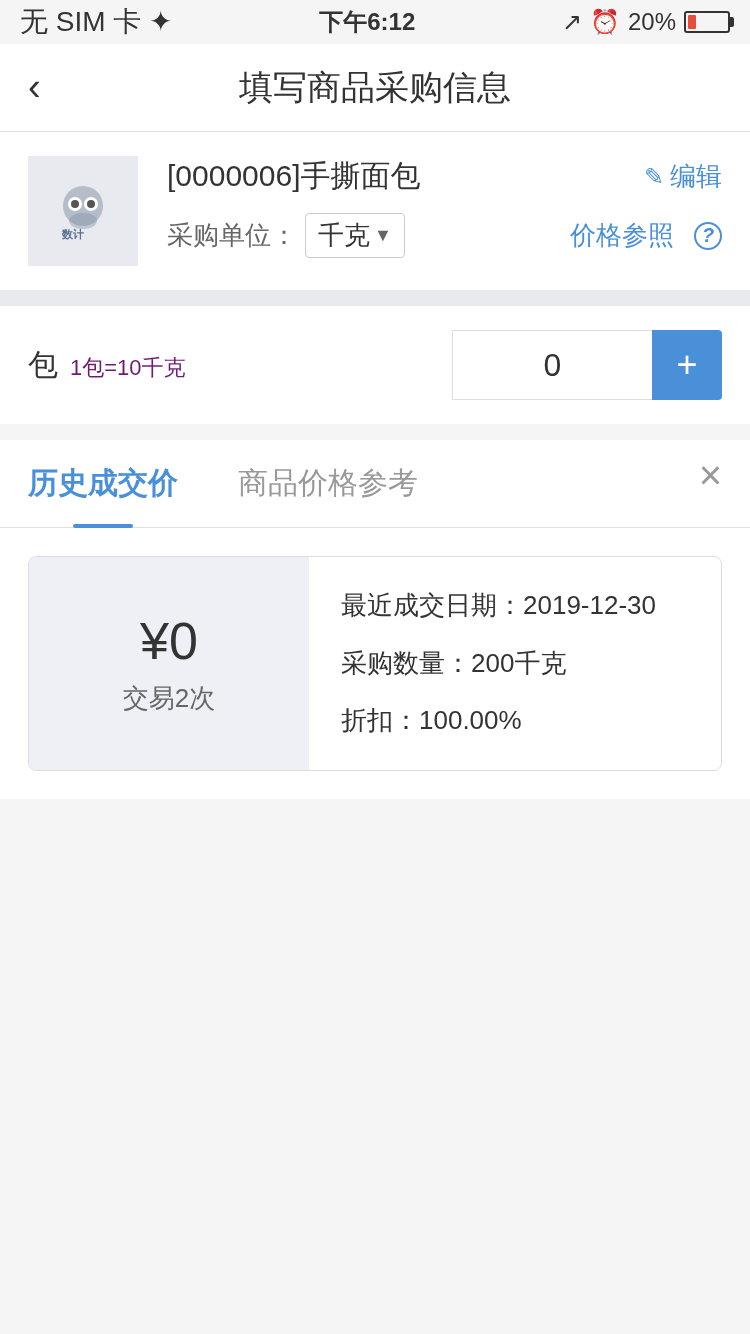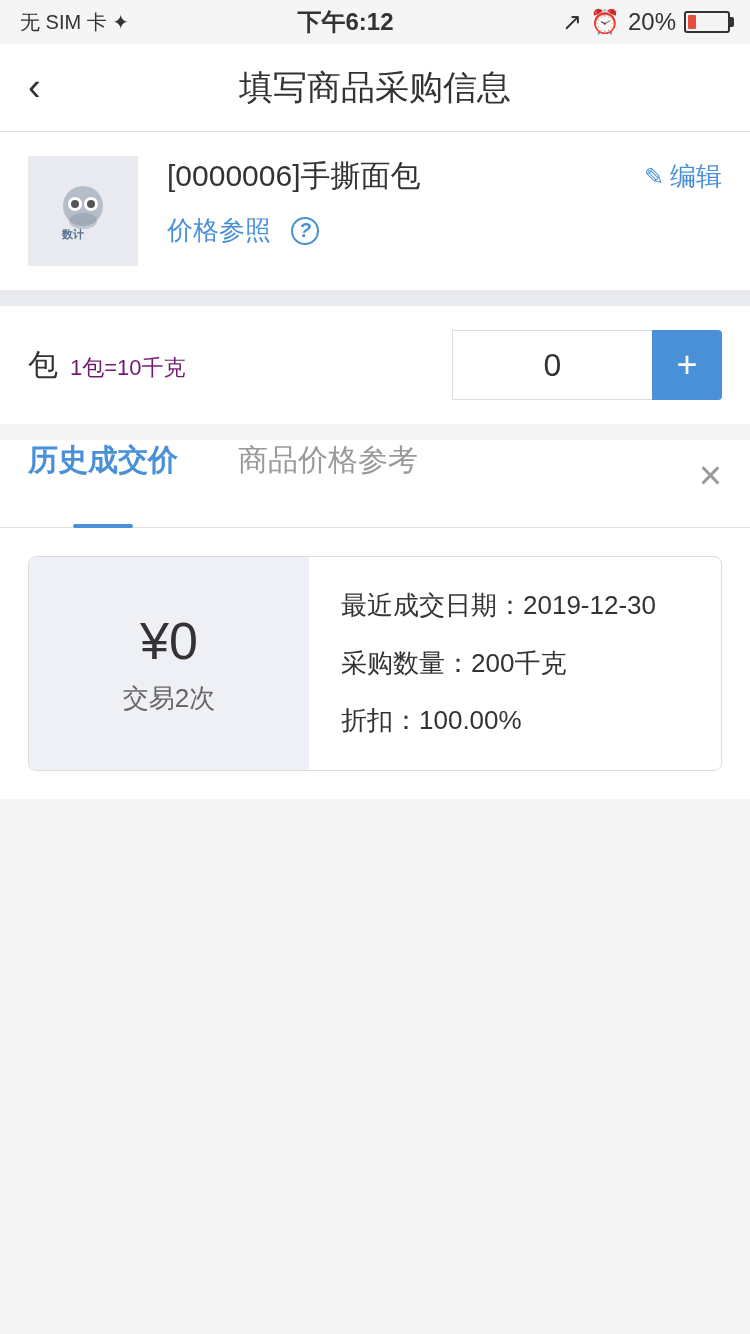--- a/index.html
+++ b/index.html
@@ -20,21 +20,21 @@
       display: flex;
       align-items: center;
       justify-content: space-between;
       padding: 0 20px;
       font-size: 28px;
     }
     .status-left {
       display: flex;
       align-items: center;
       gap: 10px;
-      font-size: 20px;
+      font-size: 28px;
       color: #333;
     }
     .status-center {
       font-size: 24px;
       color: #333;
       font-weight: 700;
     }
     .status-right {
       display: flex;
       align-items: center;
@@ -262,25 +262,25 @@
       height: 88px;
     }
     .tabs-list {
       display: flex;
       gap: 60px;
     }
     .tab-item {
       font-size: 30px;
       color: #999;
       cursor: pointer;
-      padding-bottom: 4px;
+      padding-bottom: 24px;
       position: relative;
       height: 88px;
       display: flex;
-      align-items: flex-start;
+      align-items: flex-end;
       font-family: Liberation Serif, serif;
     }
     .tab-item.active {
       color: #4a90d9;
       font-weight: 600;
     }
     .tab-item.active::after {
       content: '';
       position: absolute;
       bottom: 0;
@@ -381,20 +381,27 @@
     </div>
     <div class="product-info">
       <div class="product-title-row">
         <span class="product-name">[0000006]手撕面包</span>
         <div class="edit-btn">
           <span class="edit-icon">✎</span>
           <span>编辑</span>
         </div>
       </div>
       <div class="product-unit-row">
+        <div style="display:flex;align-items:center;gap:8px;">
+          <span class="unit-label">采购单位：</span>
+          <div class="unit-select">
+            <span>千克</span>
+            <span class="unit-arrow">▼</span>
+          </div>
+        </div>
         <div class="price-ref">
           <span>价格参照</span>
           <div class="price-ref-icon">?</div>
         </div>
       </div>
     </div>
   </div>
 </div>
 
 <div class="divider-thick"></div>

